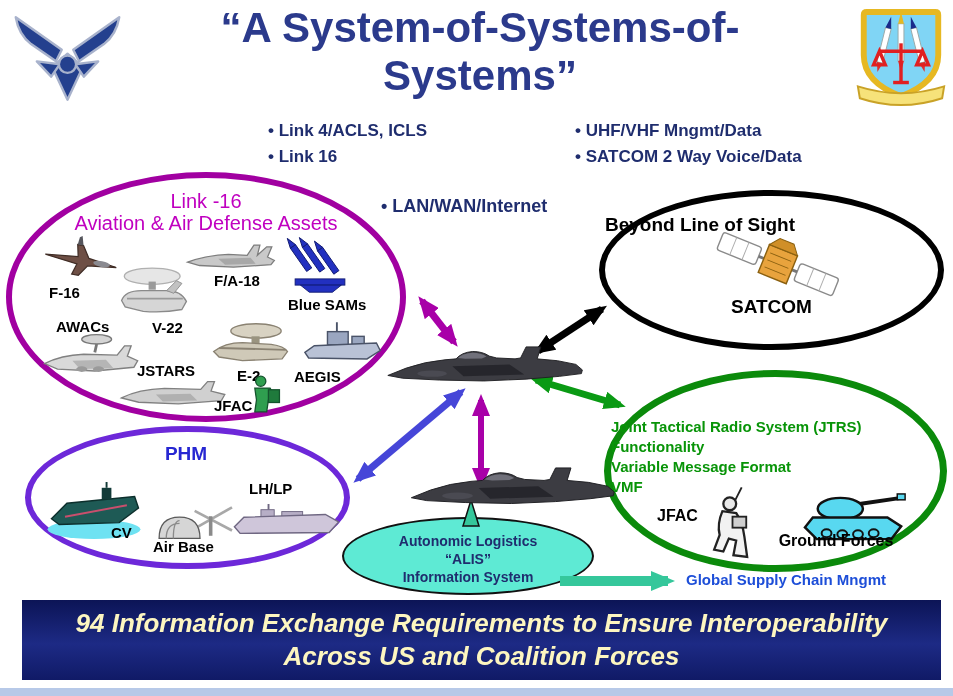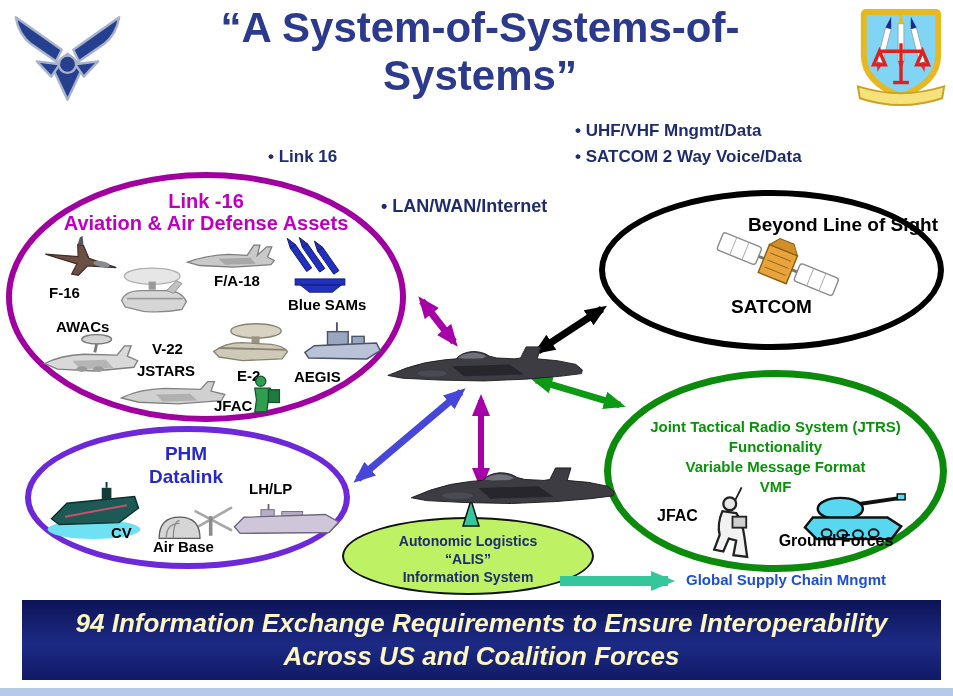--- a/index.html
+++ b/index.html
@@ -11,28 +11,28 @@
          font-size:42px;line-height:48px;letter-spacing:0px;}
   
   .bullet{color:#1f2d6e;font-weight:bold;font-size:17px;white-space:nowrap;}
   .bullet.big{font-size:18px;text-align:center;}
   
   .ellipse{border-radius:50%;box-sizing:border-box;}
   .el-purple{left:6px;top:172px;width:400px;height:250px;border:6px solid #a100a1;}
   .el-black{left:599px;top:190px;width:345px;height:160px;border:6px solid #000000;}
   .el-blue{left:25px;top:426px;width:325px;height:143px;border:6px solid #6d28d9;}
   .el-green{left:604px;top:370px;width:343px;height:202px;border:7px solid #0b8a0b;}
-  .el-alis{left:342px;top:517px;width:252px;height:78px;border:2px solid #111111;background:#bef264;}
-  .purple-head{left:0;top:12px;width:100%;text-align:center;color:#c000c0;font-weight:bold;
+  .el-alis{left:342px;top:517px;width:252px;height:78px;border:2px solid #111111;background:#5eead4;}
+  .purple-head{left:0;top:12px;width:100%;text-align:center;color:#c000c0;font-weight:normal;
                font-size:20px;line-height:22px;}
-  .black-head{left:0;top:18px;width:100%;text-align:right;color:#000;font-weight:bold;font-size:19px;}
+  .black-head{left:0;top:18px;width:100%;text-align:left;color:#000;font-weight:bold;font-size:19px;}
   .satcom-lbl{left:0;top:100px;width:100%;text-align:center;color:#000;font-weight:bold;font-size:19px;}
   .phm-head{left:55px;top:10px;width:200px;text-align:center;color:#2727d2;font-weight:bold;
             font-size:19px;line-height:23px;}
-  .jtrs-lines{left:0;top:40px;width:100%;text-align:center;color:#089408;font-weight:bold;
+  .jtrs-lines{left:0;top:40px;width:100%;color:#089408;font-weight:bold;
               font-size:15px;line-height:20px;}
   .alis-lines{left:0;top:13px;width:100%;text-align:center;color:#1f2d6e;font-weight:bold;
               font-size:14px;line-height:18px;}
   .lbl{font-weight:bold;color:#000;font-size:15px;white-space:nowrap;}
   .supply{left:686px;top:571px;color:#1d4ed8;font-weight:600;font-size:15px;white-space:nowrap;}
   
   .banner{left:22px;top:600px;width:919px;height:80px;
           background:linear-gradient(180deg,#0c1456 0%,#1d2a85 55%,#101a66 100%);
           color:#fdf6c0;font-style:italic;font-weight:bold;font-size:26px;line-height:33px;
           text-align:center;padding-top:7px;box-sizing:border-box;}
@@ -84,20 +84,21 @@
         <line x1="50" y1="40" x2="50" y2="80"></line>
         <line x1="28" y1="48" x2="72" y2="48"></line>
         <path d="M28 48 L22 62 H34 Z"></path>
         <path d="M72 48 L66 62 H78 Z"></path>
         <line x1="42" y1="80" x2="58" y2="80"></line>
       </g>
       <path d="M6 84 Q50 98 94 84 L92 96 Q50 110 8 96 Z" fill="#f6e27a" stroke="#c9a227" stroke-width="2"></path>
     </svg>
   </div>
 
+  <div class="abs bullet" style="left:268px;top:121px;">• Link 4/ACLS, ICLS</div>
   <div class="abs bullet" style="left:268px;top:147px;">• Link 16</div>
   <div class="abs bullet" style="left:575px;top:121px;">• UHF/VHF Mngmt/Data</div>
   <div class="abs bullet" style="left:575px;top:147px;">• SATCOM 2 Way Voice/Data</div>
   <div class="abs bullet big" style="left:381px;top:196px;">• LAN/WAN/Internet</div>
 
   <div class="abs ellipse el-purple z2">
     <div class="abs purple-head">
       <div>Link -16</div>
       <div>Aviation &amp; Air Defense Assets</div>
     </div>
@@ -147,21 +148,21 @@
 
     <div class="abs" style="left:97px;top:86px;">
       <svg width="90" height="55" viewBox="0 0 100 60">
         <ellipse cx="48" cy="13" rx="31" ry="9" fill="#e6e6e6" stroke="#b0b0b0" stroke-width="1.5"></ellipse>
         <rect x="44" y="19" width="8" height="9" fill="#9a9a9a"></rect>
         <path d="M14 40 Q18 29 36 29 L64 29 Q80 29 86 41 L81 50 Q60 54 38 52 L18 47 Z" fill="#d6d6d6" stroke="#8a8a8a" stroke-width="1.5"></path>
         <polygon points="64,29 75,18 81,21 72,32" fill="#c2c2c2" stroke="#8a8a8a" stroke-width="1"></polygon>
         <line x1="20" y1="38" x2="82" y2="38" stroke="#9a9a9a" stroke-width="2"></line>
       </svg>
     </div>
-    <div class="abs lbl" style="left:140px;top:162px;">V-22</div>
+    <div class="abs lbl" style="left:140px;top:141px;">V-22</div>
 
     <div class="abs" style="left:27px;top:152px;">
       <svg width="106" height="54" viewBox="0 0 110 58">
         <ellipse cx="60" cy="10" rx="16" ry="5" fill="#d4d4d4" stroke="#777" stroke-width="1.5"></ellipse>
         <line x1="60" y1="15" x2="58" y2="24" stroke="#777" stroke-width="3"></line>
         <path d="M4 36 Q22 27 46 26 L82 27 L90 17 L97 17 L93 28 L104 33 L100 40 L58 44 L18 42 Z" fill="#d9d9d9" stroke="#808080" stroke-width="1.5"></path>
         <path d="M34 33 L70 32 L78 41 L42 42 Z" fill="#b5b5b5"></path>
         <ellipse cx="44" cy="42" rx="6" ry="3" fill="#9a9a9a"></ellipse>
         <ellipse cx="62" cy="42" rx="6" ry="3" fill="#9a9a9a"></ellipse>
       </svg>
@@ -228,21 +229,20 @@
           <line x1="58" y1="42" x2="82" y2="42" stroke="#8a6010" stroke-width="1"></line>
         </g>
       </svg>
     </div>
     <div class="abs satcom-lbl">SATCOM</div>
   </div>
 
   <div class="abs ellipse el-blue z2">
     <div class="abs phm-head">
       <div>PHM</div>
-      <div>Datalink</div>
     </div>
     <div class="abs lbl" style="left:218px;top:48px;">LH/LP</div>
 
     <div class="abs" style="left:13px;top:50px;">
       <svg width="100" height="58" viewBox="0 0 100 60">
         <ellipse cx="50" cy="49" rx="48" ry="10" fill="#6ee2f2"></ellipse>
         <polygon points="6,38 22,22 92,15 96,27 76,42 14,44" fill="#1e5a55" stroke="#0c2f2c" stroke-width="1.5"></polygon>
         <rect x="58" y="6" width="10" height="12" fill="#123a38"></rect>
         <line x1="63" y1="0" x2="63" y2="6" stroke="#123a38" stroke-width="2"></line>
         <line x1="20" y1="36" x2="84" y2="24" stroke="#c94f6d" stroke-width="2"></line>

